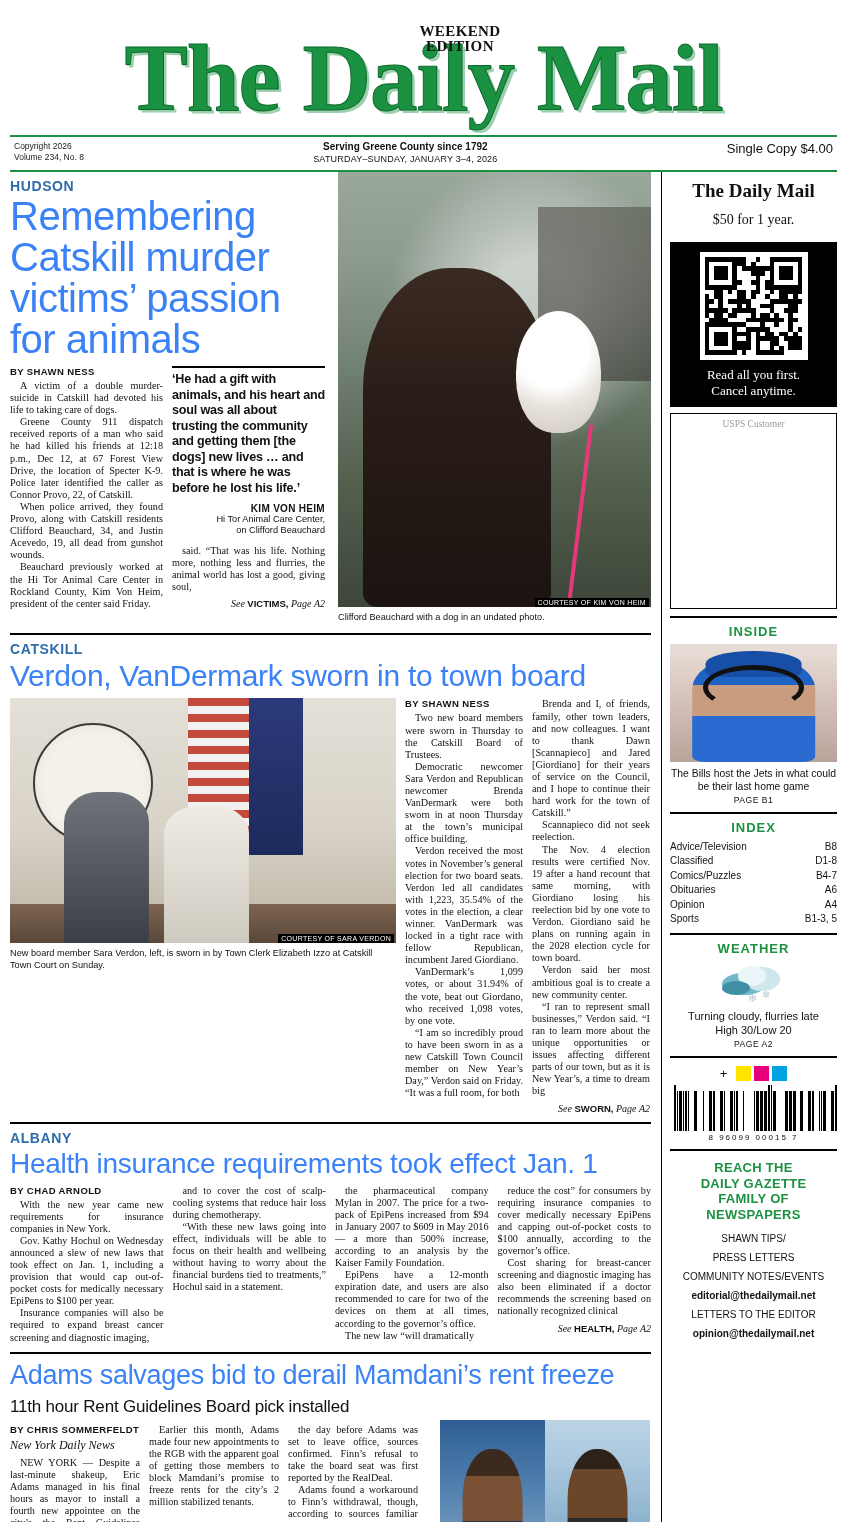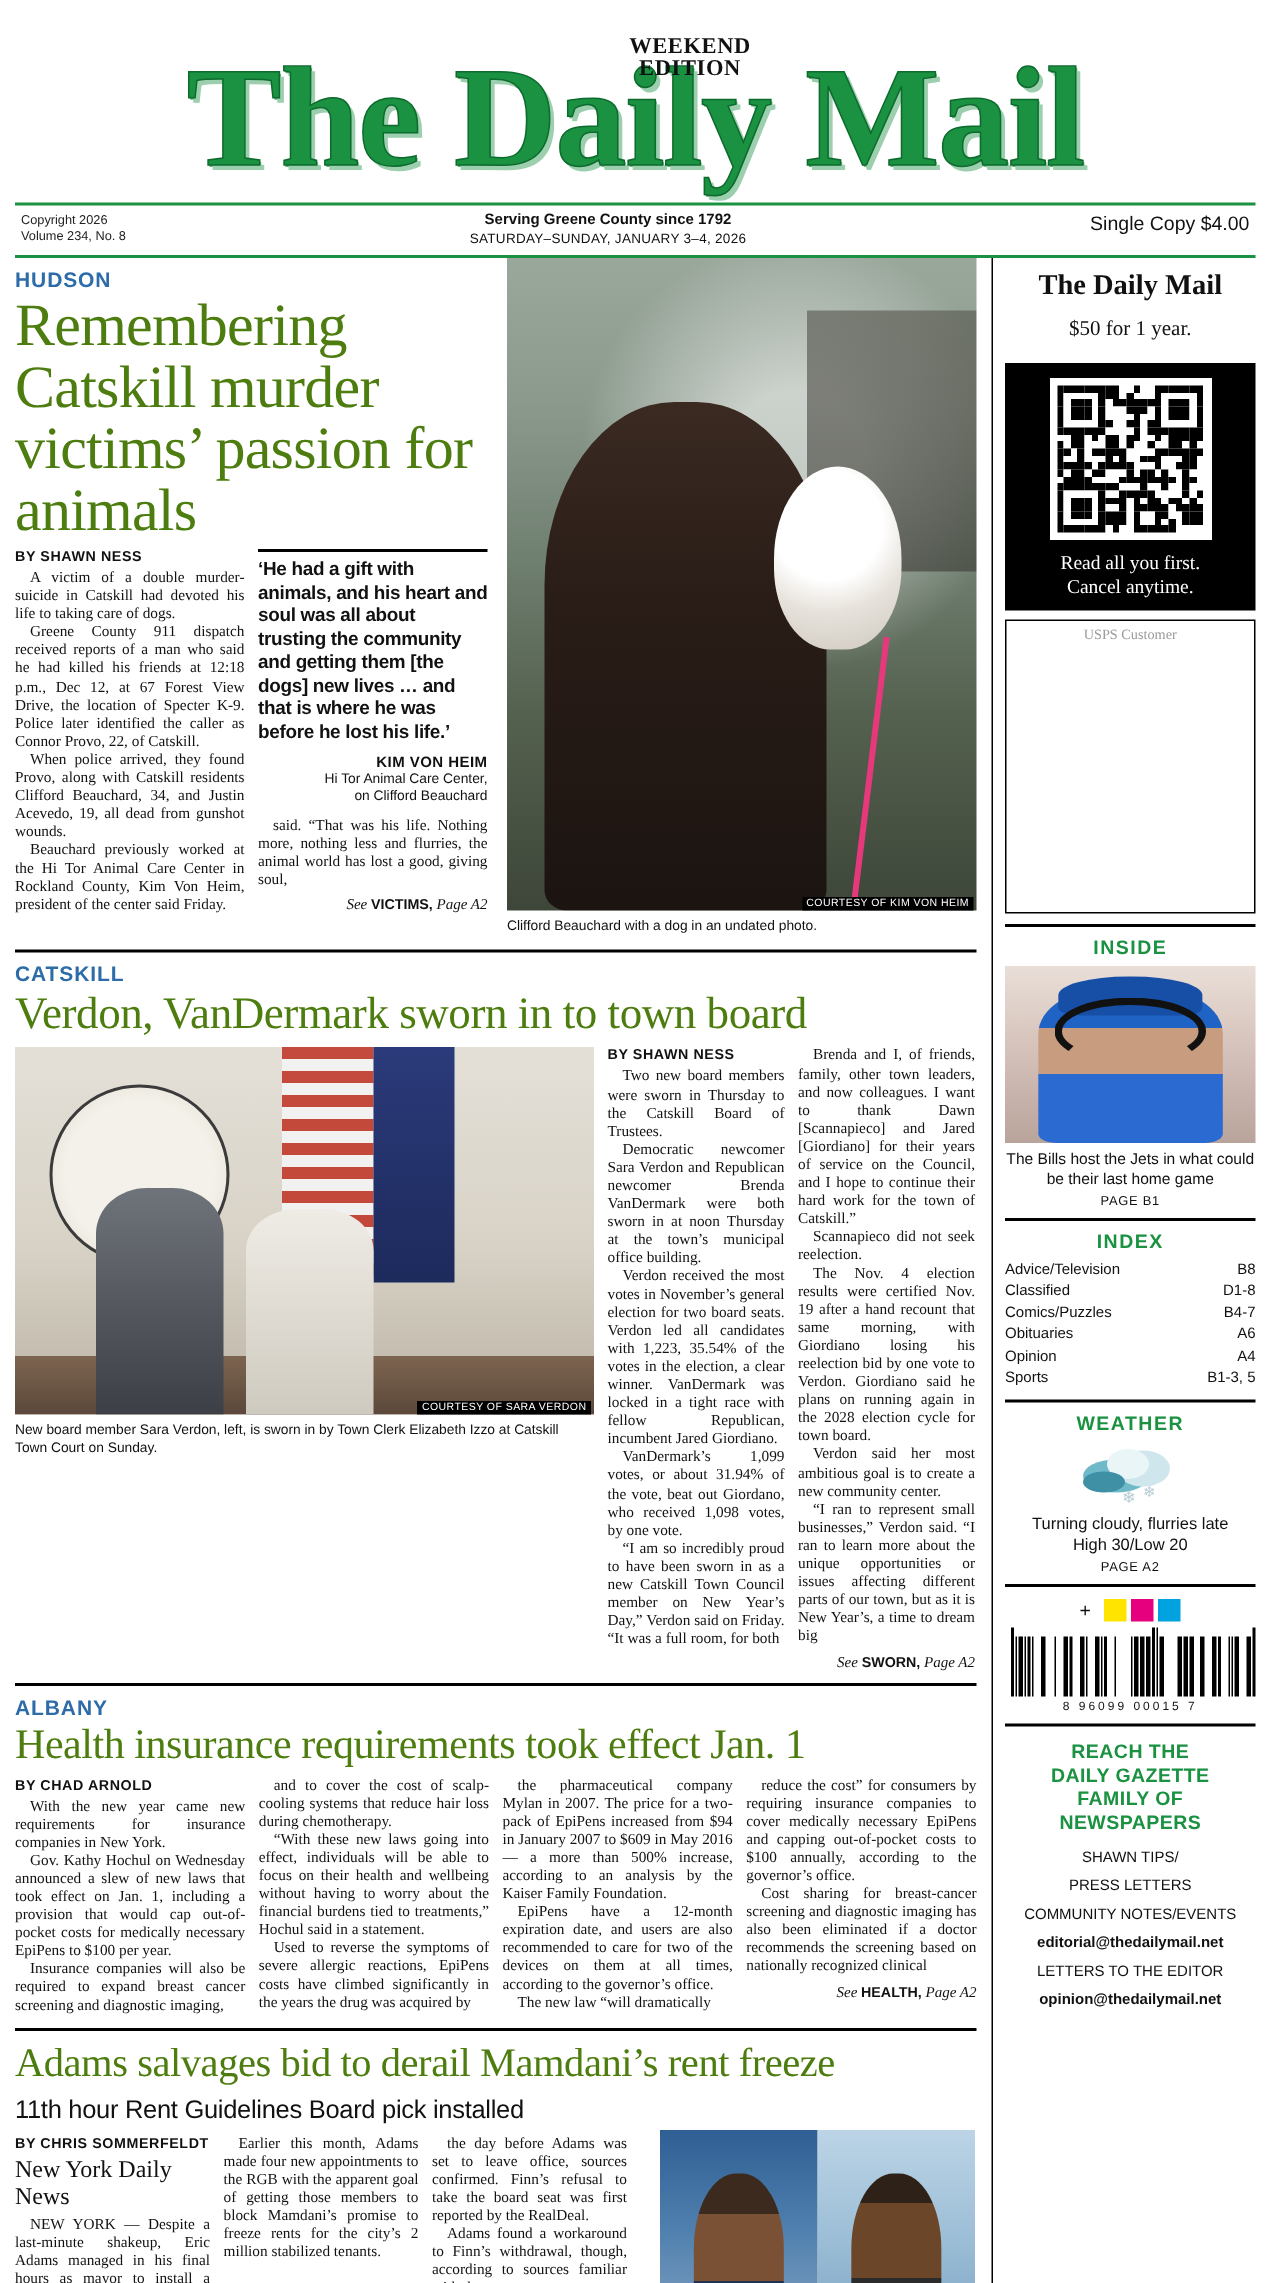--- a/index.html
+++ b/index.html
@@ -51,31 +51,31 @@
   .left-col { width:641px; }
   .right-col { width:176px; border-left:1px solid #000; padding-left:8px; }
 
   
   .kicker {
     font-size:14px; font-weight:700; color:#2d6ca8;
     letter-spacing:.6px; margin:6px 0 2px 0;
     font-family:"Liberation Sans", sans-serif;
   }
   h1.headline {
-    font-family:Liberation Serif, serif;
-    font-weight:400; color:#4d7c0f; margin:0 0 6px 0;
+    font-family:Liberation Sans, sans-serif;
+    font-weight:400; color:#3b82f6; margin:0 0 6px 0;
   }
   .byline {
     font-size:9.5px; font-weight:700; letter-spacing:.4px;
     font-family:"Liberation Sans", sans-serif;
     margin-bottom:3px;
   }
   .byline-sub {
     font-family:"Liberation Serif", serif;
-    font-size:16px; margin-bottom:4px;
+    font-style:italic; font-size:12px; margin-bottom:4px;
   }
   .body-text {
     font-family:"Liberation Serif", serif;
     font-size:10.2px; line-height:12.1px;
     text-align:justify; hyphens:auto;
   }
   .body-text p { margin:0; text-indent:10px; }
   .jump {
     font-family:"Liberation Serif", serif;
     font-style:italic; font-size:10px; text-align:right; margin-top:5px;
@@ -421,21 +421,20 @@
             <div class="body-text">
                 <p>With the new year came new requirements for insurance companies in New York.</p>
                 <p>Gov. Kathy Hochul on Wednesday announced a slew of new laws that took effect on Jan. 1, including a provision that would cap out-of-pocket costs for medically necessary EpiPens to $100 per year.</p>
                 <p>Insurance companies will also be required to expand breast cancer screening and diagnostic imaging,</p>
               </div>
           </div>
           <div class="s3-col">
             <div class="body-text">
                 <p>and to cover the cost of scalp-cooling systems that reduce hair loss during chemotherapy.</p>
                 <p>“With these new laws going into effect, individuals will be able to focus on their health and wellbeing without having to worry about the financial burdens tied to treatments,” Hochul said in a statement.</p>
-                <p>Used to reverse the symptoms of severe allergic reactions, EpiPens costs have climbed significantly in the years the drug was acquired by</p>
               </div>
           </div>
           <div class="s3-col">
             <div class="body-text">
                 <p>the pharmaceutical company Mylan in 2007. The price for a two-pack of EpiPens increased from $94 in January 2007 to $609 in May 2016 — a more than 500% increase, according to an analysis by the Kaiser Family Foundation.</p>
                 <p>EpiPens have a 12-month expiration date, and users are also recommended to care for two of the devices on them at all times, according to the governor’s office.</p>
                 <p>The new law “will dramatically</p>
               </div>
           </div>
           <div class="s3-col">

